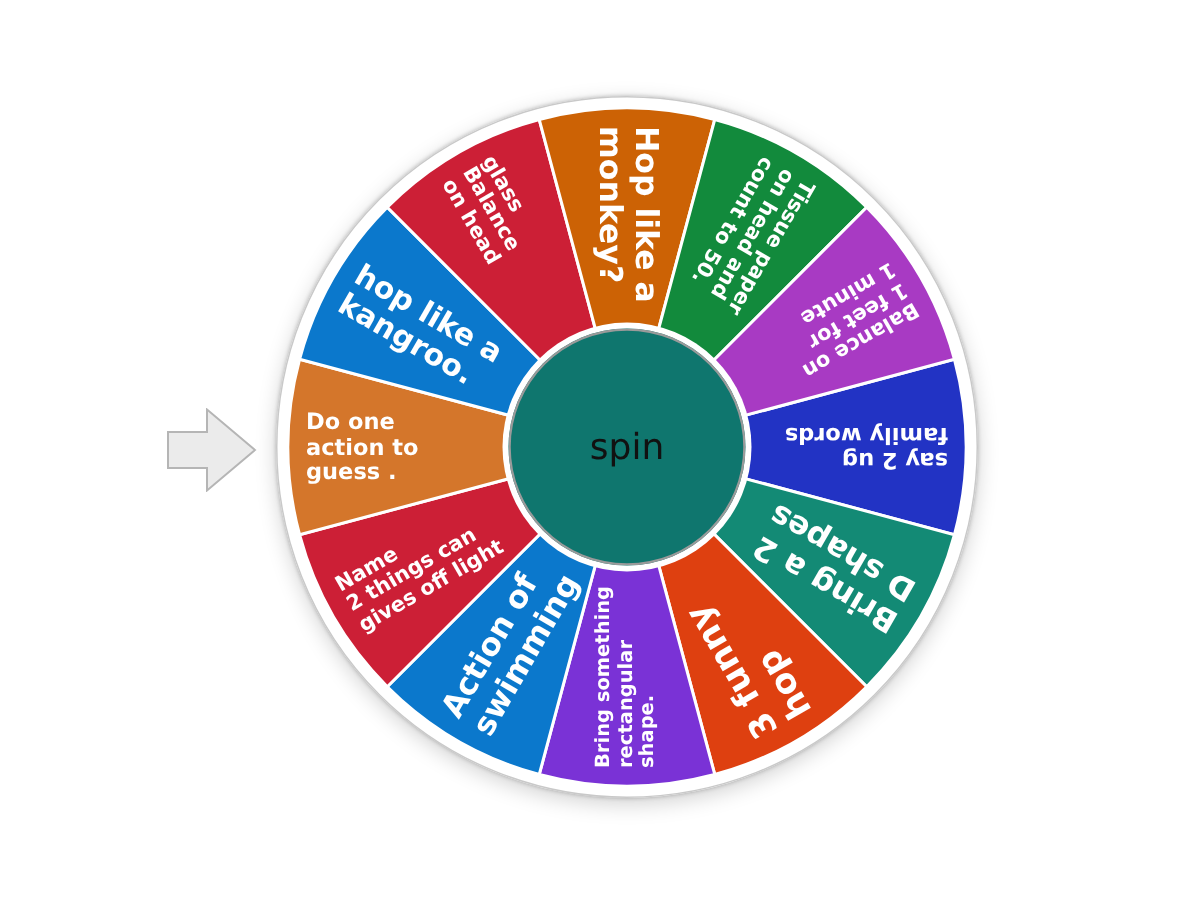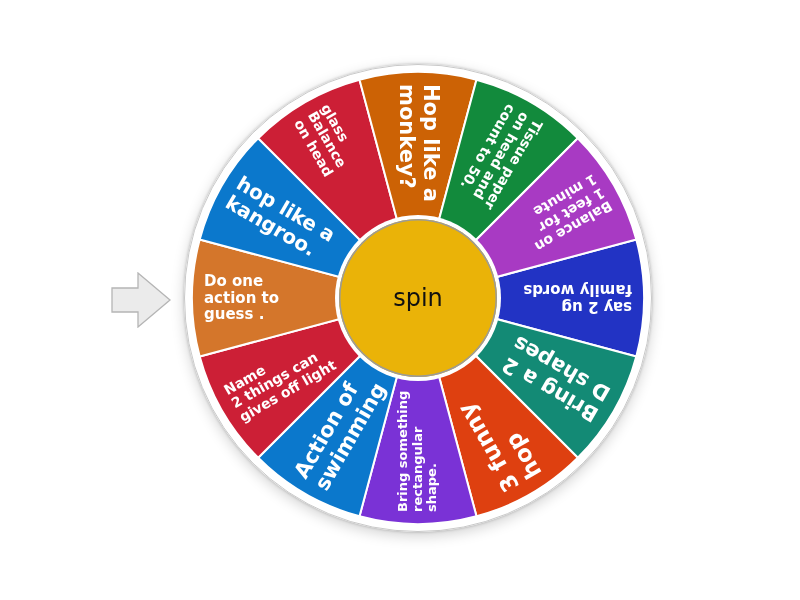--- a/index.html
+++ b/index.html
@@ -17,21 +17,21 @@
   .label {
     position:absolute; left:418px; top:298px; width:0; height:0;
   }
   .label-inner {
     position:absolute; color:#ffffff; font-weight:600; line-height:1.12;
     white-space:pre-line; transform-origin: 0 50%;
     display:flex; align-items:center;
   }
   .hub {
     position:absolute; left:339px; top:219px; width:158px; height:158px; border-radius:50%;
-    background:#eab308; box-shadow: inset 0 0 0 1.5px #9a9a9a, 0 0 0 4px #ffffff;
+    background:#0f766e; box-shadow: inset 0 0 0 1.5px #9a9a9a, 0 0 0 4px #ffffff;
     display:flex; align-items:center; justify-content:center; cursor:pointer;
   }
   .hub span { font-size:24px; color:#111; font-weight:400; }
   .pointer { position:absolute; left:111px; top:272px; }
 </style>
 </head>
 <body>
 
 <div id="stage">
   <div class="wheel-shadow"></div>

